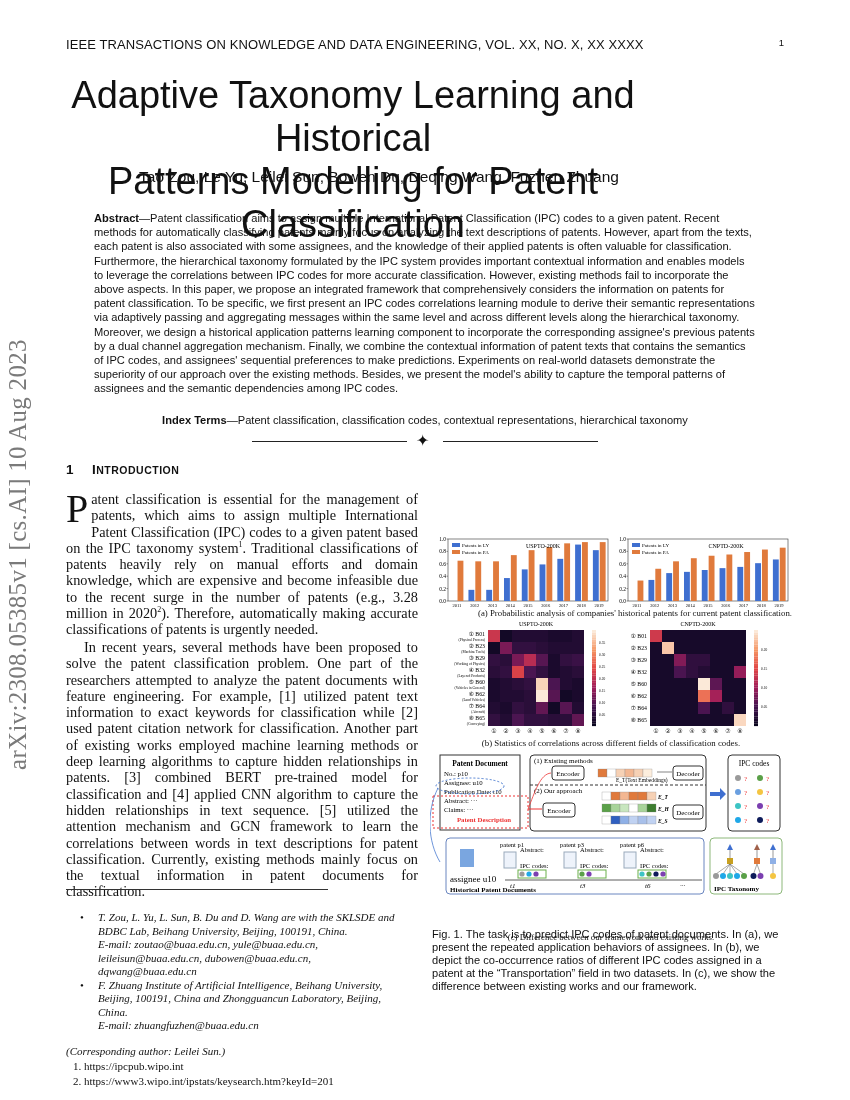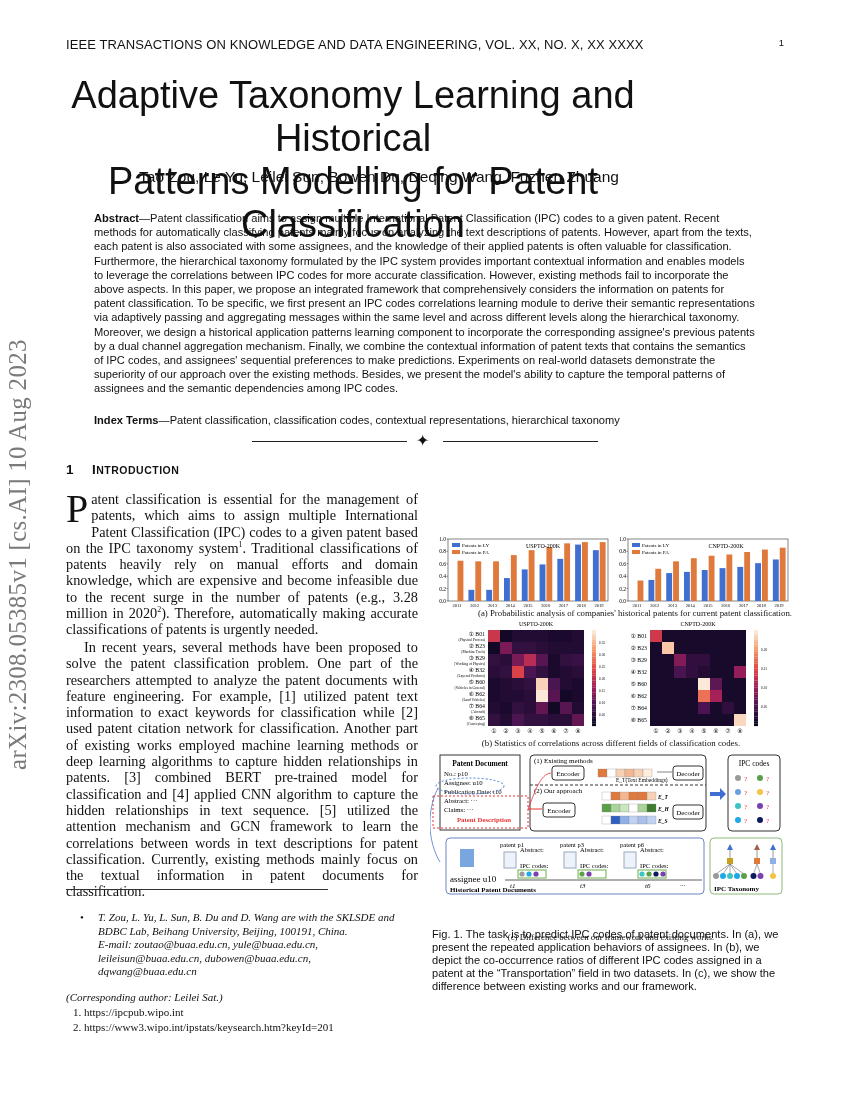--- a/index.html
+++ b/index.html
@@ -8,21 +8,21 @@
   .serif { font-family: "Liberation Serif", "DejaVu Serif", serif; }
 
   #running-head { position: absolute; left: 66px; top: 37px; font-size: 13px; letter-spacing: 0.1px; text-align: right; }
   #page-num { position: absolute; right: 66px; top: 37px; font-size: 9.5px; }
 
   #title { position: absolute; left: 0; width: 706px; top: 74px; text-align: center; font-size: 38px; line-height: 43px; font-weight: normal; margin: 0; }
   #authors { position: absolute; left: 0; width: 758px; top: 168px; text-align: center; font-size: 15.5px; }
 
   #abstract { position: absolute; left: 94px; width: 662px; top: 211px; font-size: 11.1px; line-height: 14.2px; text-align: left; }
   #abstract b { font-weight: bold; }
-  #index-terms { position: absolute; left: 94px; width: 662px; top: 414px; font-size: 11.1px; }
+  #index-terms { position: absolute; left: 94px; width: 662px; top: 414px; font-size: 11.1px; text-align: center; }
   #sep { position: absolute; left: 252px; top: 434px; width: 346px; height: 14px; }
   #sep .l { position:absolute; left:0; top:7px; width:155px; border-top:1px solid #222; }
   #sep .r { position:absolute; right:0; top:7px; width:155px; border-top:1px solid #222; }
   #sep .d { position:absolute; left:164px; top:-3px; font-size:16px; }
 
   #arxiv { position: absolute; left: 4px; top: 770px; transform-origin: 0 0; transform: rotate(-90deg); font-size: 25px; color: #7a7a7a; white-space: nowrap; letter-spacing: 0.3px; }
 
   #intro-heading { position: absolute; left: 66px; top: 462px; font-size: 13.5px; font-weight: bold; letter-spacing: 0.5px; }
   #intro-heading .num { margin-right: 18px; }
   #intro-heading .sc { font-size: 10.5px; }
@@ -75,22 +75,23 @@
 <div id="intro-heading" class="sans"><span class="num">1</span><span class="cap">I</span><span class="sc">NTRODUCTION</span></div>
 
 <div id="para1" class="col-left serif"><span class="dropcap">P</span><span>atent classification is essential for the management of patents, which aims to assign multiple International Patent Classification (IPC) codes to a given patent based on the IPC taxonomy system</span><sup>1</sup><span>. Traditional classifications of patents heavily rely on manual efforts and domain knowledge, which are expensive and become infeasible due to the recent surge in the number of patents (e.g., 3.28 million in 2020</span><sup>2</sup><span>). Therefore, automatically making accurate classifications of patents is urgently needed.</span></div>
 
 <div id="para2" class="col-left serif">In recent years, several methods have been proposed to solve the patent classification problem. One part of the researchers attempted to analyze the patent documents with feature engineering. For example, [1] utilized patent text information to exact keywords for classification while [2] used patent citation network for classification. Another part of existing works employed machine learning methods or deep learning algorithms to capture hidden relationships in patents. [3] combined BERT pre-trained model for classification and [4] applied CNN algorithm to capture the hidden relationships in text sequence. [5] utilized the attention mechanism and GCN framework to learn the correlations between words in text descriptions for patent classification. Currently, existing methods mainly focus on the textual information in patent documents for classification.</div>
 
 <div id="fn-rule"></div>
 <div id="footnotes" class="serif">
   <ul>
     <li><span>T. Zou, L. Yu, L. Sun, B. Du and D. Wang are with the SKLSDE and BDBC Lab, Beihang University, Beijing, 100191, China.</span><br><span>E-mail: zoutao@buaa.edu.cn, yule@buaa.edu.cn, leileisun@buaa.edu.cn, dubowen@buaa.edu.cn, dqwang@buaa.edu.cn</span></li>
+    <li><span>F. Zhuang Institute of Artificial Intelligence, Beihang University, Beijing, 100191, China and Zhongguancun Laboratory, Beijing, China.</span><br><span>E-mail: zhuangfuzhen@buaa.edu.cn</span></li>
   </ul>
-  <div id="corresp">(Corresponding author: Leilei Sat.)</div>
+  <div id="corresp">(Corresponding author: Leilei Sun.)</div>
   <div id="urls">
     <div>1. https://ipcpub.wipo.int</div>
     <div>2. https://www3.wipo.int/ipstats/keysearch.htm?keyId=201</div>
   </div>
 </div>
 
 <svg id="fig-a" style="position:absolute;left:430px;top:535px" width="364" height="75" viewBox="0 0 364 75">
   <g id="barchart-0">
       <rect x="18" y="4" width="160" height="62" fill="#fff" stroke="#333" stroke-width="0.6"></rect>
       <text x="16" y="68" font-size="5.5" text-anchor="end">0.0</text>

